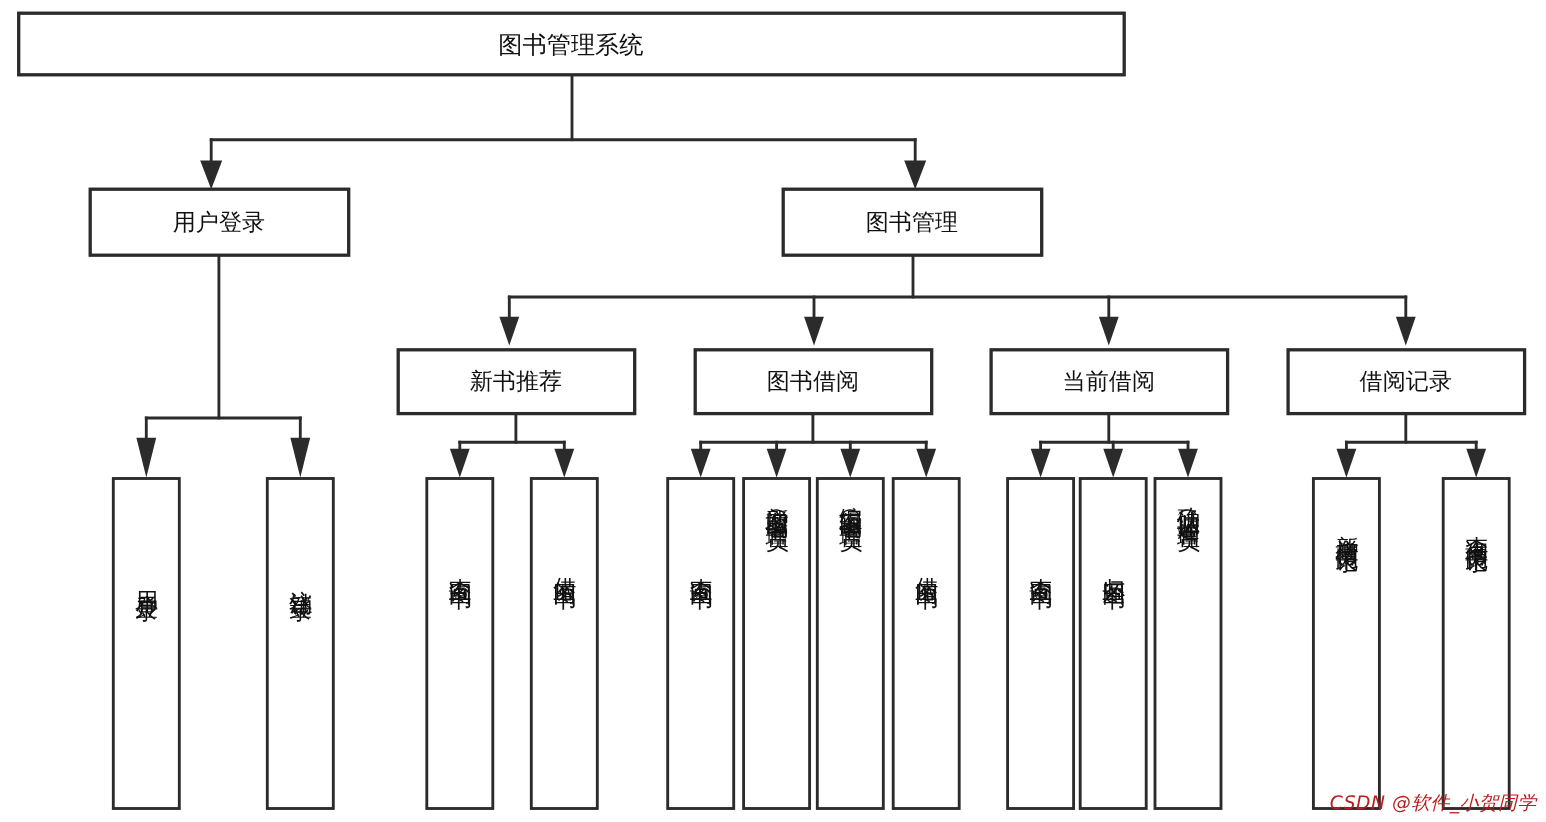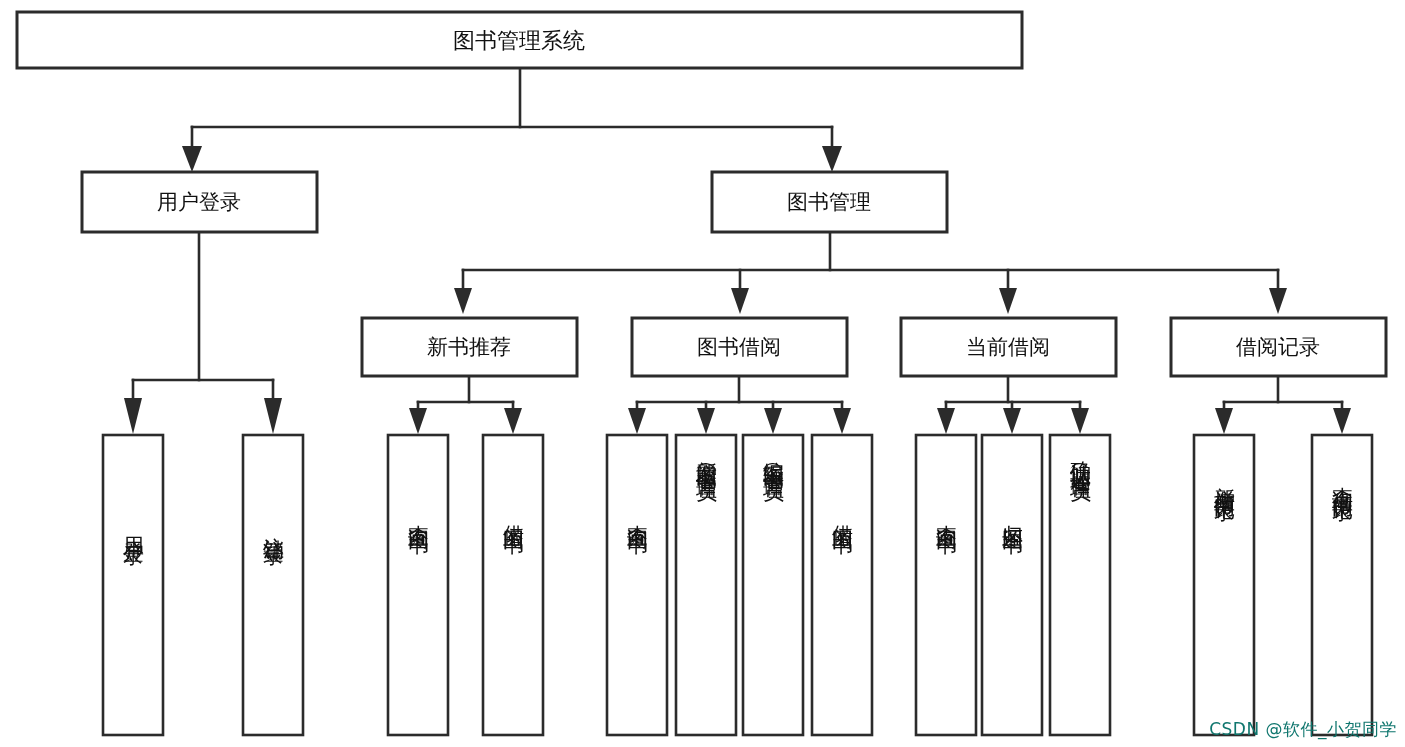--- a/index.html
+++ b/index.html
@@ -79,23 +79,24 @@
     letter-spacing: 3px;
     color: #111111;
     white-space: nowrap;
   }
   .watermark {
     position: absolute;
     right: 8px;
     bottom: 6px;
     font-family: "DejaVu Sans", "Liberation Sans", sans-serif;
     font-size: 17px;
-    color: #0f766e;
+    color: #b91c1c;
     white-space: nowrap;
     letter-spacing: 0.5px;
+    font-style: italic;
   }
 </style>
 </head>
 <body>
 
 <div id="diagram-root">
 
   <svg id="flowchart" viewBox="0 0 1405 747">
 
     <g>

